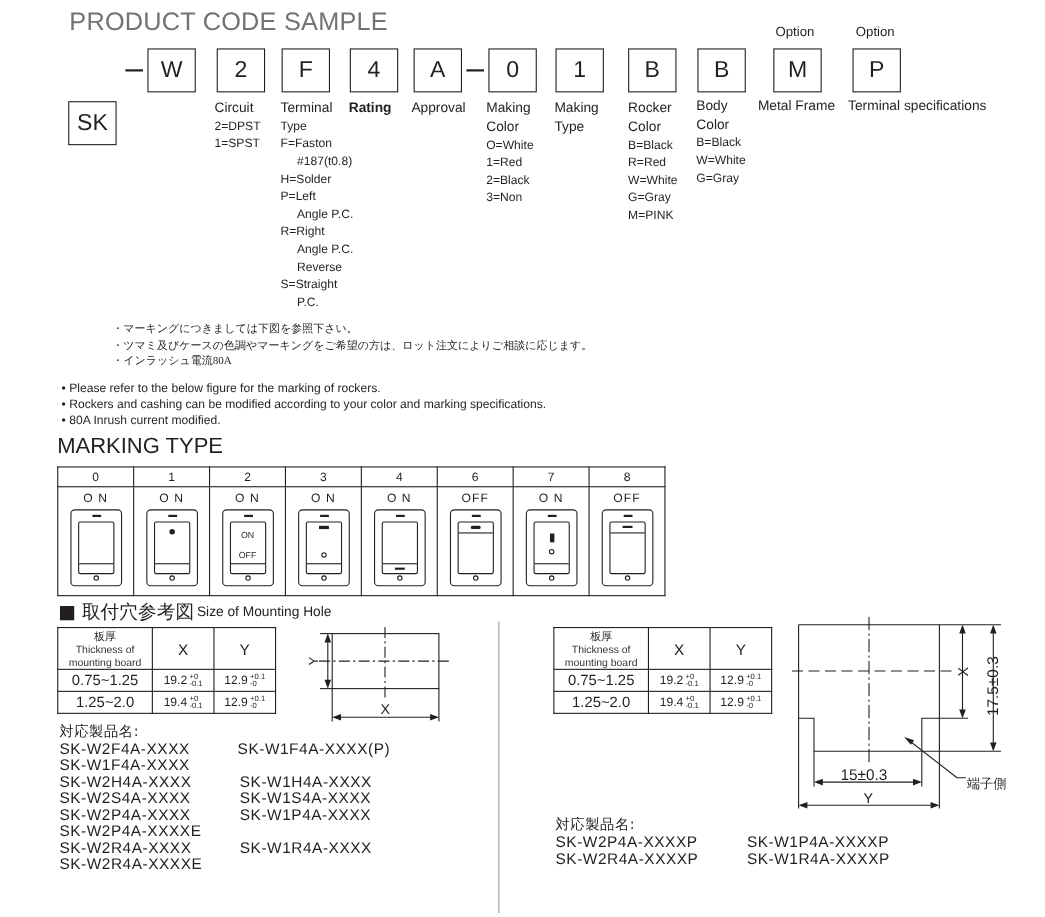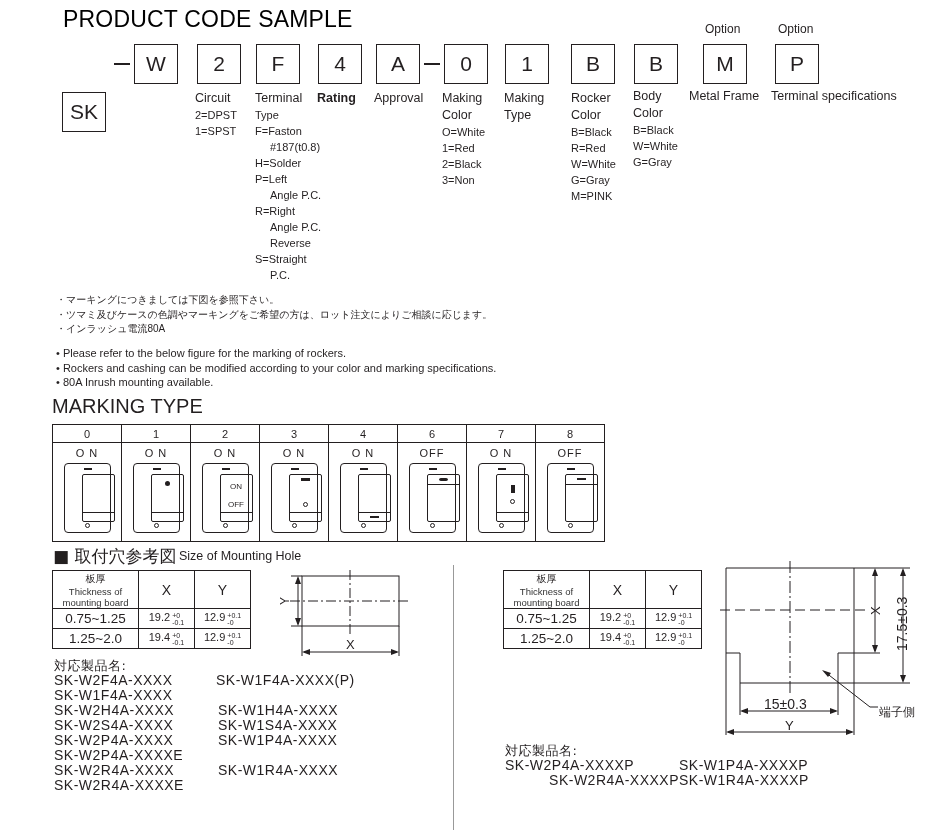--- a/index.html
+++ b/index.html
@@ -1,34 +1,34 @@
 <!DOCTYPE html>
 <html><head>
 <meta charset="utf-8">
 <style>
   html, body { margin:0; padding:0; background:#fff; }
   body { width:950px; height:834px; position:relative; overflow:hidden; font-family:"Liberation Sans", sans-serif; color:#231f20; }
   .abs { position:absolute; }
-  .title { font-size:23px; letter-spacing:0.2px; color:#000000; }
+  .title { font-size:23px; letter-spacing:0.2px; color:#737373; }
   .codebox { position:absolute; top:44px; width:44px; height:40px; border:1px solid #231f20; box-sizing:border-box; display:flex; align-items:center; justify-content:center; font-size:21px; }
   .dash { position:absolute; top:63px; width:16px; height:2px; background:#231f20; }
   .opt { position:absolute; top:22px; font-size:12px; }
   .col { position:absolute; top:90px; font-size:12.5px; line-height:17px; }
   .col .sm { font-size:11px; line-height:16px; }
   .col .ind { padding-left:15px; }
   .notes { font-size:11px; line-height:14.5px; }
-  .notes-jp { font-family:Liberation Sans, sans-serif; font-size:10px; line-height:14.5px; }
+  .notes-jp { font-family:Liberation Serif, serif; font-size:10px; line-height:14.5px;margin-left:46px; }
   table.mt { position:absolute; left:52px; top:424px; border-collapse:collapse; }
   table.mt td { border:1px solid #231f20; width:68px; text-align:center; padding:0; font-size:11px; }
   table.mt tr.hd td { height:17px; }
   table.mt tr.bd td { height:98px; vertical-align:top; }
   .onoff { font-size:11px; margin-top:4px; letter-spacing:1px; }
   .sw { position:relative; margin:4px auto 0; width:47px; height:70px; border:1px solid #231f20; border-radius:4px; box-sizing:border-box; }
   .sw .top-ind { position:absolute; left:19px; top:4px; width:8px; height:2px; background:#231f20; }
-  .sw .rocker { position:absolute; left:17px; top:10px; width:33px; height:48px; border:1px solid #231f20; border-radius:2px; box-sizing:border-box; }
+  .sw .rocker { position:absolute; left:6px; top:10px; width:33px; height:48px; border:1px solid #231f20; border-radius:2px; box-sizing:border-box; }
   .sw .bot { position:absolute; left:0; right:0; height:1px; background:#231f20; }
   .sw .circ { position:absolute; left:20px; bottom:4px; width:5px; height:5px; border:1px solid #231f20; border-radius:50%; box-sizing:border-box; }
   table.mh { position:absolute; border-collapse:collapse; }
   table.mh td { border:1px solid #231f20; text-align:center; padding:0; }
   .mh-head { font-size:9.5px; line-height:11px; color:#333; }
   .mh-jp { font-family:"DejaVu Serif", serif; font-size:10px; }
   .tol { font-size:11px; }
   .pn { font-size:14px; line-height:15px; letter-spacing:0.5px; }
   .pn-jp { font-family:"DejaVu Sans", sans-serif; font-size:13px; }
 </style>
@@ -117,21 +117,21 @@
 </div>
 
 <div class="abs notes-jp" style="left:56px; top:293px;">
   <div>・マーキングにつきましては下図を参照下さい。</div>
   <div>・ツマミ及びケースの色調やマーキングをご希望の方は、ロット注文によりご相談に応じます。</div>
   <div>・インラッシュ電流80A</div>
 </div>
 <div class="abs notes" style="left:56px; top:346px;">
   <div>• Please refer to the below figure for the marking of rockers.</div>
   <div>• Rockers and cashing can be modified according to your color and marking specifications.</div>
-  <div>• 80A Inrush mounting available.</div>
+  <div>• 80A Inrush current modified.</div>
 </div>
 
 <div class="abs" style="left:52px; top:395px; font-size:20px;">MARKING TYPE</div>
 <table class="mt">
   <tbody>
       <tr class="hd">
     <td>0</td>
     <td>1</td>
     <td>2</td>
     <td>3</td>
@@ -393,16 +393,16 @@
   </div>
 </div>
 
 <div class="abs" style="left:505px; top:743px;">
   <div class="pn pn-jp">対応製品名:</div>
   <div class="pn" style="display:flex;">
       <span style="width:174px;">SK-W2P4A-XXXXP</span>
       <span>SK-W1P4A-XXXXP</span>
     </div>
   <div class="pn" style="display:flex;">
-      <span style="width:174px;text-align:right;">SK-W2R4A-XXXXP</span>
+      <span style="width:174px;">SK-W2R4A-XXXXP</span>
       <span>SK-W1R4A-XXXXP</span>
     </div>
 </div>
 
 </body></html>

